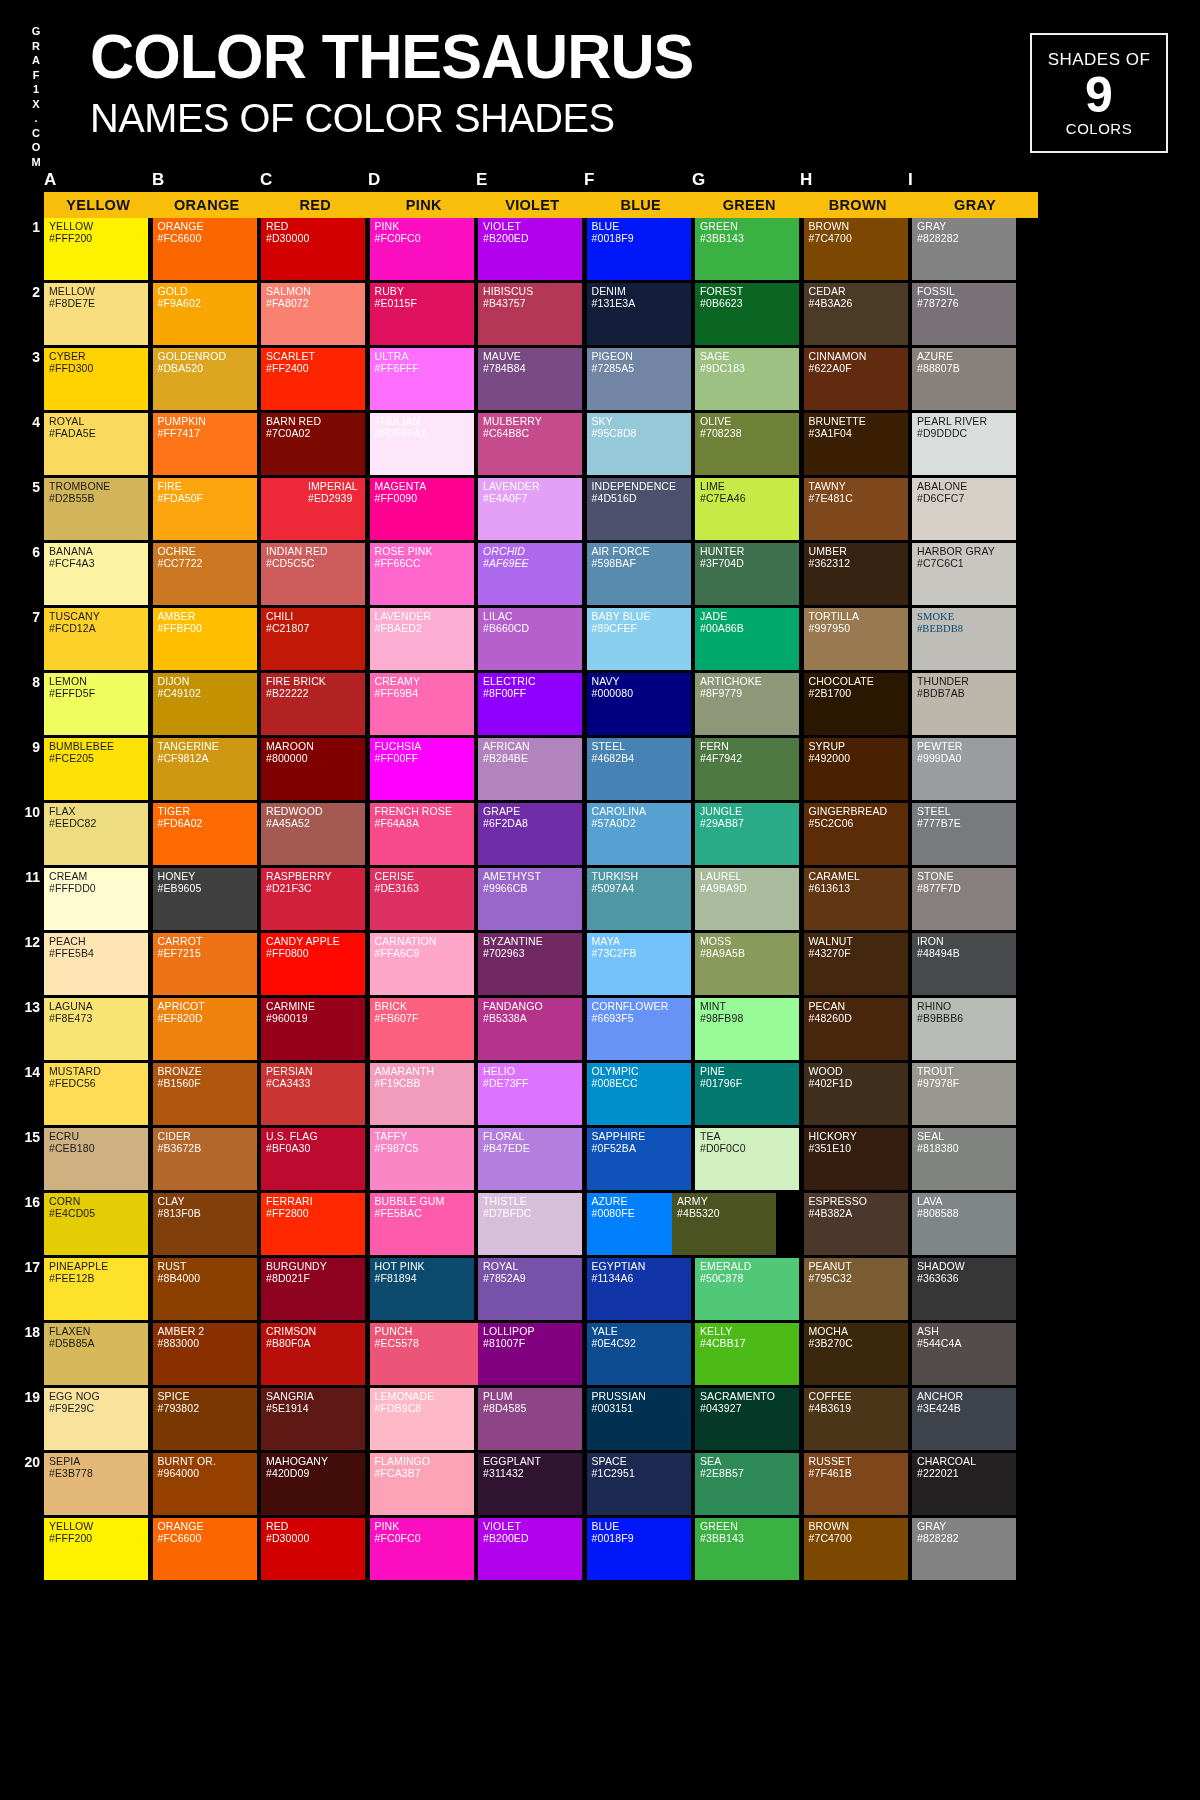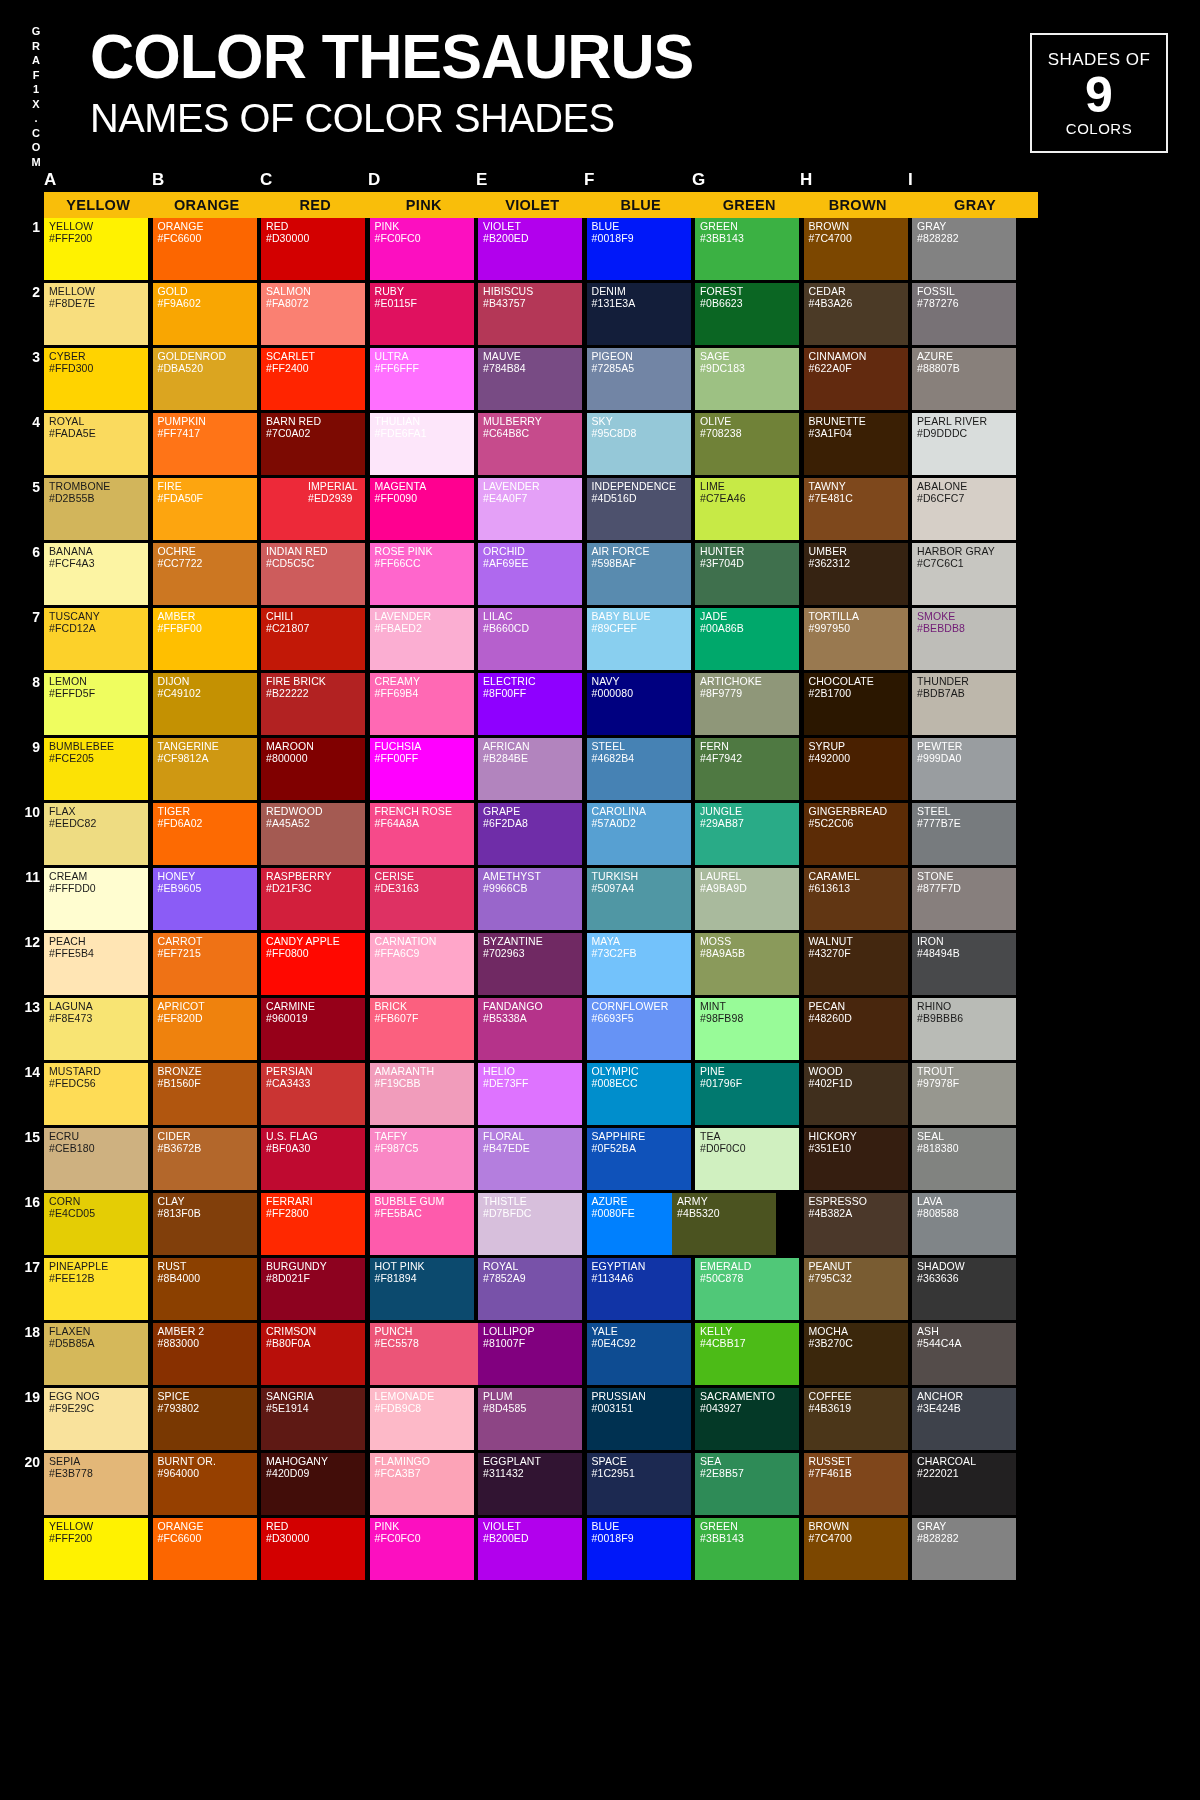--- a/index.html
+++ b/index.html
@@ -329,21 +329,21 @@
             <div class="sw-hex">#CC7722</div>
           </div>
           <div class="swatch" style="left: 261px; width: 104px; background: rgb(205, 92, 92); color: rgb(255, 255, 255);">
             <div class="sw-name">INDIAN RED</div>
             <div class="sw-hex">#CD5C5C</div>
           </div>
           <div class="swatch" style="left: 369.5px; width: 104px; background: rgb(255, 102, 204); color: rgb(255, 255, 255);">
             <div class="sw-name">ROSE PINK</div>
             <div class="sw-hex">#FF66CC</div>
           </div>
-          <div class="swatch" style="left: 478px; width: 104px; background: rgb(175, 105, 238); color: rgb(255, 255, 255);">
+          <div class="swatch" style="left: 478px; width: 104px; background: rgb(175, 105, 238); color: rgb(255, 255, 255); font-style: italic;">
             <div class="sw-name">ORCHID</div>
             <div class="sw-hex">#AF69EE</div>
           </div>
           <div class="swatch" style="left: 586.5px; width: 104px; background: rgb(89, 139, 175); color: rgb(255, 255, 255);">
             <div class="sw-name">AIR FORCE</div>
             <div class="sw-hex">#598BAF</div>
           </div>
           <div class="swatch" style="left: 695px; width: 104px; background: rgb(63, 112, 77); color: rgb(255, 255, 255);">
             <div class="sw-name">HUNTER</div>
             <div class="sw-hex">#3F704D</div>
@@ -384,21 +384,21 @@
             <div class="sw-hex">#89CFEF</div>
           </div>
           <div class="swatch" style="left: 695px; width: 104px; background: rgb(0, 168, 107); color: rgb(255, 255, 255);">
             <div class="sw-name">JADE</div>
             <div class="sw-hex">#00A86B</div>
           </div>
           <div class="swatch" style="left: 803.5px; width: 104px; background: rgb(153, 121, 80); color: rgb(255, 255, 255);">
             <div class="sw-name">TORTILLA</div>
             <div class="sw-hex">#997950</div>
           </div>
-          <div class="swatch" style="left: 912px; width: 104px; background: rgb(190, 189, 184); color: #701a75;">
+          <div class="swatch" style="left: 912px; width: 104px; background: rgb(190, 189, 184); color: #0c4a6e; font-family: Liberation Serif, serif;">
             <div class="sw-name">SMOKE</div>
             <div class="sw-hex">#BEBDB8</div>
           </div>
         </div>
         <div class="row">
           <div class="rownum">8</div>
           <div class="swatch" style="left: 44px; width: 104px; background: rgb(239, 253, 95); color: rgb(26, 26, 26);">
             <div class="sw-name">LEMON</div>
             <div class="sw-hex">#EFFD5F</div>
           </div>
@@ -512,21 +512,21 @@
             <div class="sw-name">STEEL</div>
             <div class="sw-hex">#777B7E</div>
           </div>
         </div>
         <div class="row">
           <div class="rownum">11</div>
           <div class="swatch" style="left: 44px; width: 104px; background: rgb(255, 253, 208); color: rgb(26, 26, 26);">
             <div class="sw-name">CREAM</div>
             <div class="sw-hex">#FFFDD0</div>
           </div>
-          <div class="swatch" style="left: 152.5px; width: 104px; background: #8b5cf6; color: rgb(255, 255, 255);">
+          <div class="swatch" style="left: 152.5px; width: 104px; background: #404040; color: rgb(255, 255, 255);">
             <div class="sw-name">HONEY</div>
             <div class="sw-hex">#EB9605</div>
           </div>
           <div class="swatch" style="left: 261px; width: 104px; background: rgb(210, 31, 60); color: rgb(255, 255, 255);">
             <div class="sw-name">RASPBERRY</div>
             <div class="sw-hex">#D21F3C</div>
           </div>
           <div class="swatch" style="left: 369.5px; width: 104px; background: rgb(222, 49, 99); color: rgb(255, 255, 255);">
             <div class="sw-name">CERISE</div>
             <div class="sw-hex">#DE3163</div>

